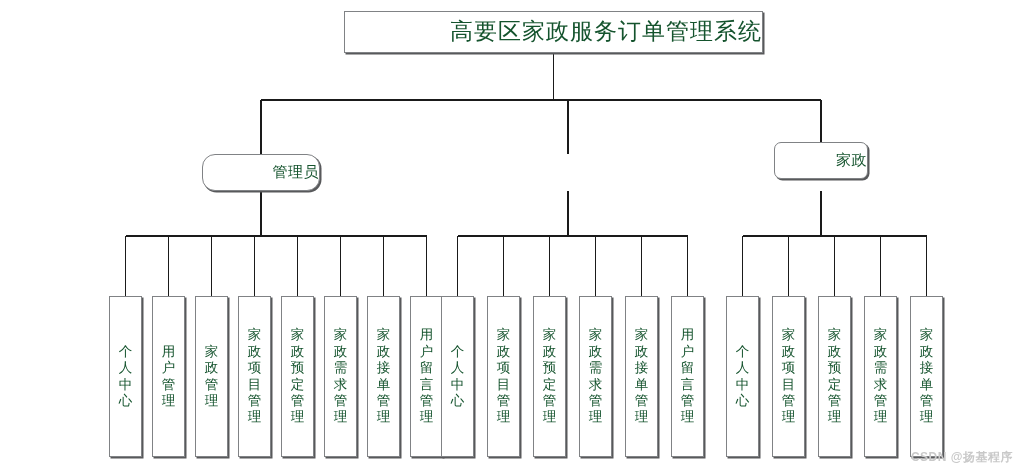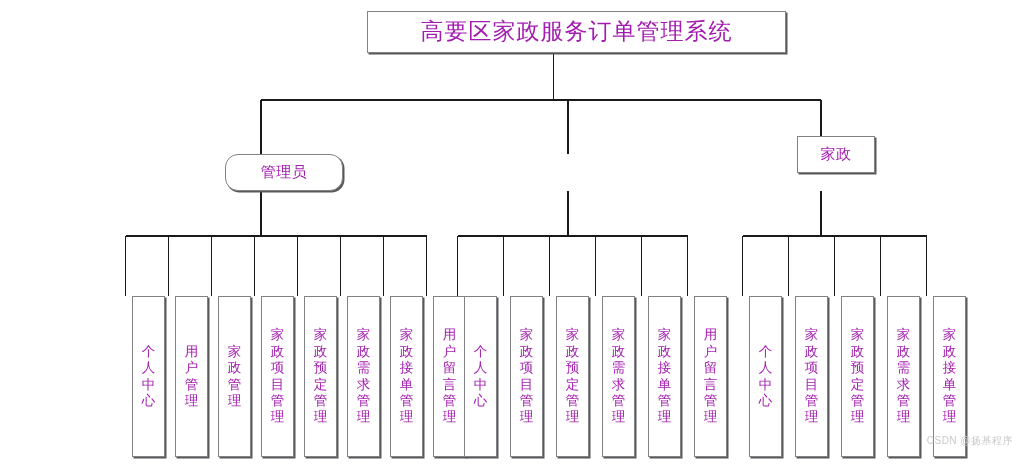--- a/index.html
+++ b/index.html
@@ -27,24 +27,23 @@
     pointer-events: none;
   }
   .node {
     position: absolute;
     box-sizing: border-box;
     background: #ffffff;
     border: 1px solid #808285;
     box-shadow: 1.5px 1.5px 0 0 #58595b;
     display: flex;
     align-items: center;
-    justify-content: center;
-    color: #a21caf;
+    justify-content: flex-end;
+    color: #14532d;
     z-index: 3;
-    margin-left: 23px;
   }
   .node-root {
     font-size: 23px;
     letter-spacing: 1px;
     line-height: 1.1;
     white-space: nowrap;
   }
   .node-mid {
     font-size: 15px;
     letter-spacing: 0.5px;
@@ -60,27 +59,28 @@
     display: block;
     text-align: center;
     width: 100%;
   }
   .vtext span {
     display: block;
   }
   .watermark {
     position: absolute;
     right: 8px;
-    bottom: 24px;
-    font-size: 10px;
+    bottom: 6px;
+    font-size: 12px;
     color: #c9c9c9;
     letter-spacing: 0.5px;
     white-space: nowrap;
     z-index: 5;
     user-select: none;
+    font-weight: bold;
   }
 </style>
 </head>
 <body>
 
 <div id="diagram">
 
   <svg id="edges" viewBox="0 0 1021 472" width="1021" height="472" xmlns="http://www.w3.org/2000/svg" shape-rendering="crispEdges">
       <line x1="553.5" y1="53" x2="553.5" y2="100" stroke="#1a1a1a" stroke-width="1.4"></line>
       <line x1="261" y1="100" x2="821" y2="100" stroke="#1a1a1a" stroke-width="1.4"></line>
@@ -114,21 +114,21 @@
       <line x1="926.5" y1="236" x2="926.5" y2="296" stroke="#1a1a1a" stroke-width="1.4"></line>
     </svg>
 
   <div class="node node-root" style="left: 344px; top: 11px; width: 419px; height: 42px;">
     <span>高要区家政服务订单管理系统</span>
   </div>
 
   <div class="node node-mid" style="left: 202px; top: 154px; width: 118px; height: 37px; border-radius: 13px;">
     <span>管理员</span>
   </div>
-  <div class="node node-mid" style="left: 774px; top: 136px; width: 78px; height: 37px;">
+  <div class="node node-mid" style="left: 774px; top: 142px; width: 94px; height: 37px; border-radius: 7px;">
     <span>家政</span>
   </div>
 
   <div id="leaf-layer">
       <div class="node node-leaf" style="left: 109px; top: 296px; width: 33px; height: 161px;">
         <span class="vtext">
           <span>个</span>
           <span>人</span>
           <span>中</span>
           <span>心</span>

